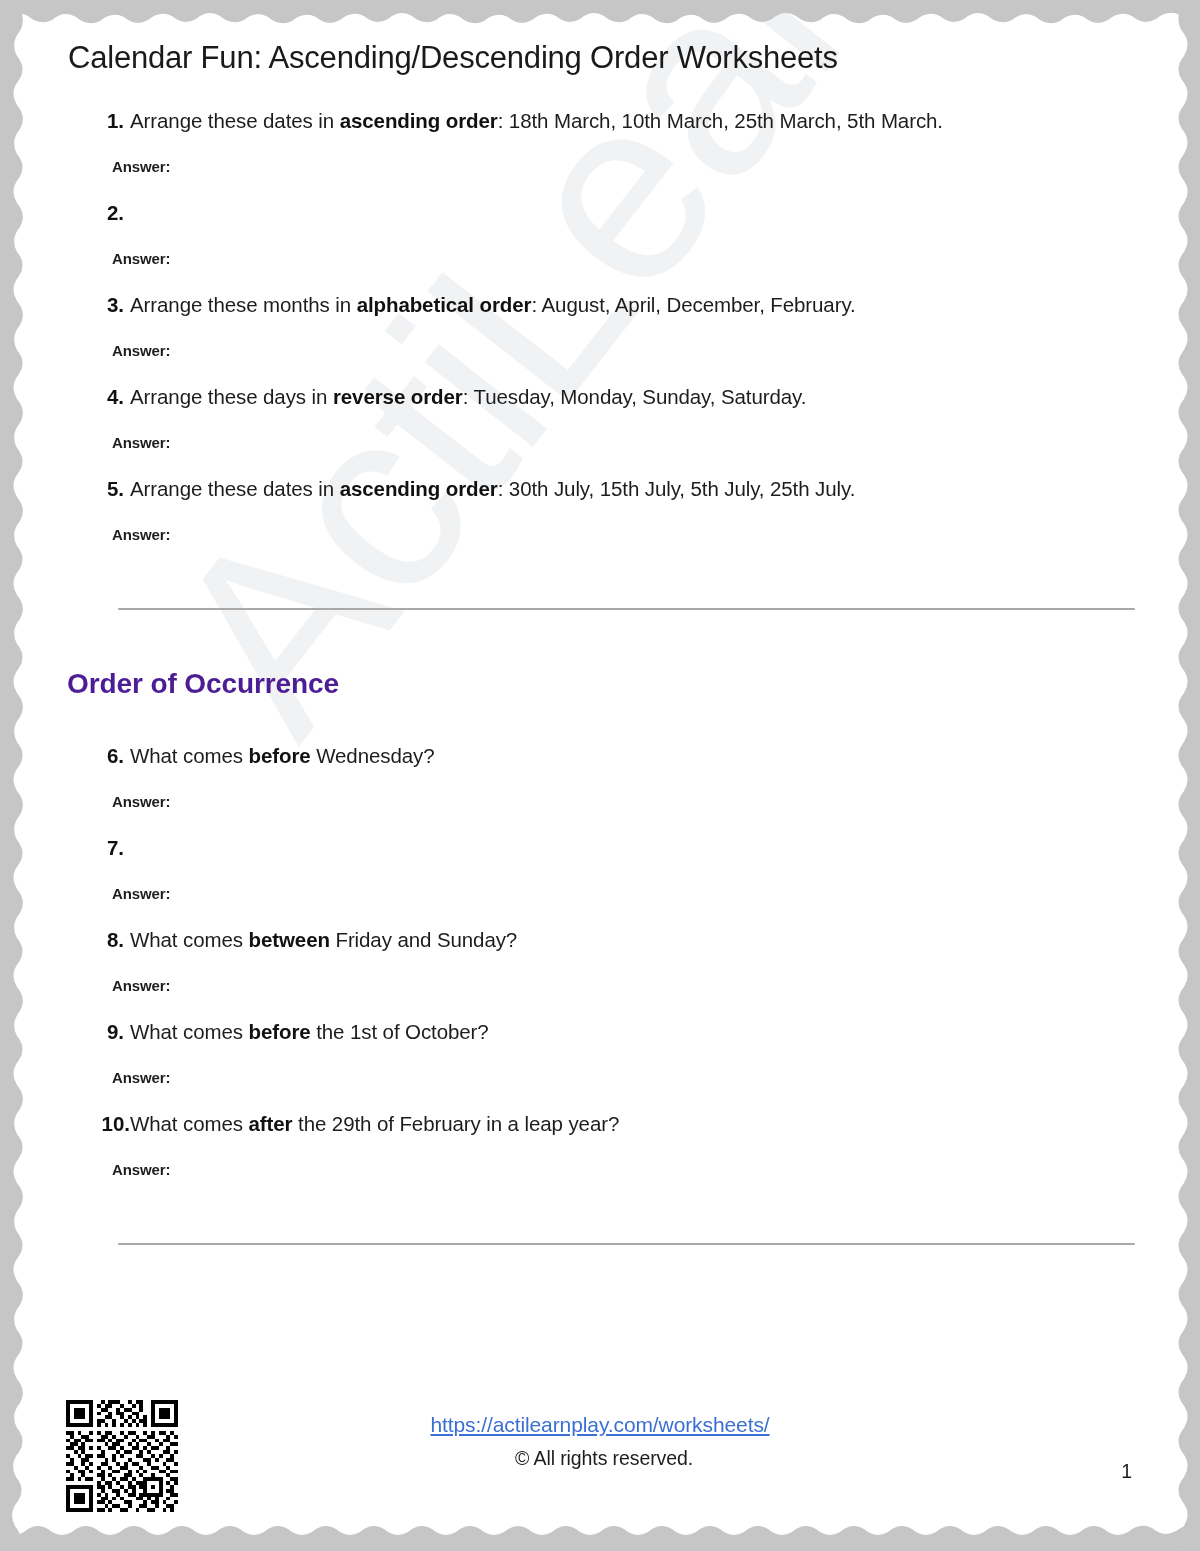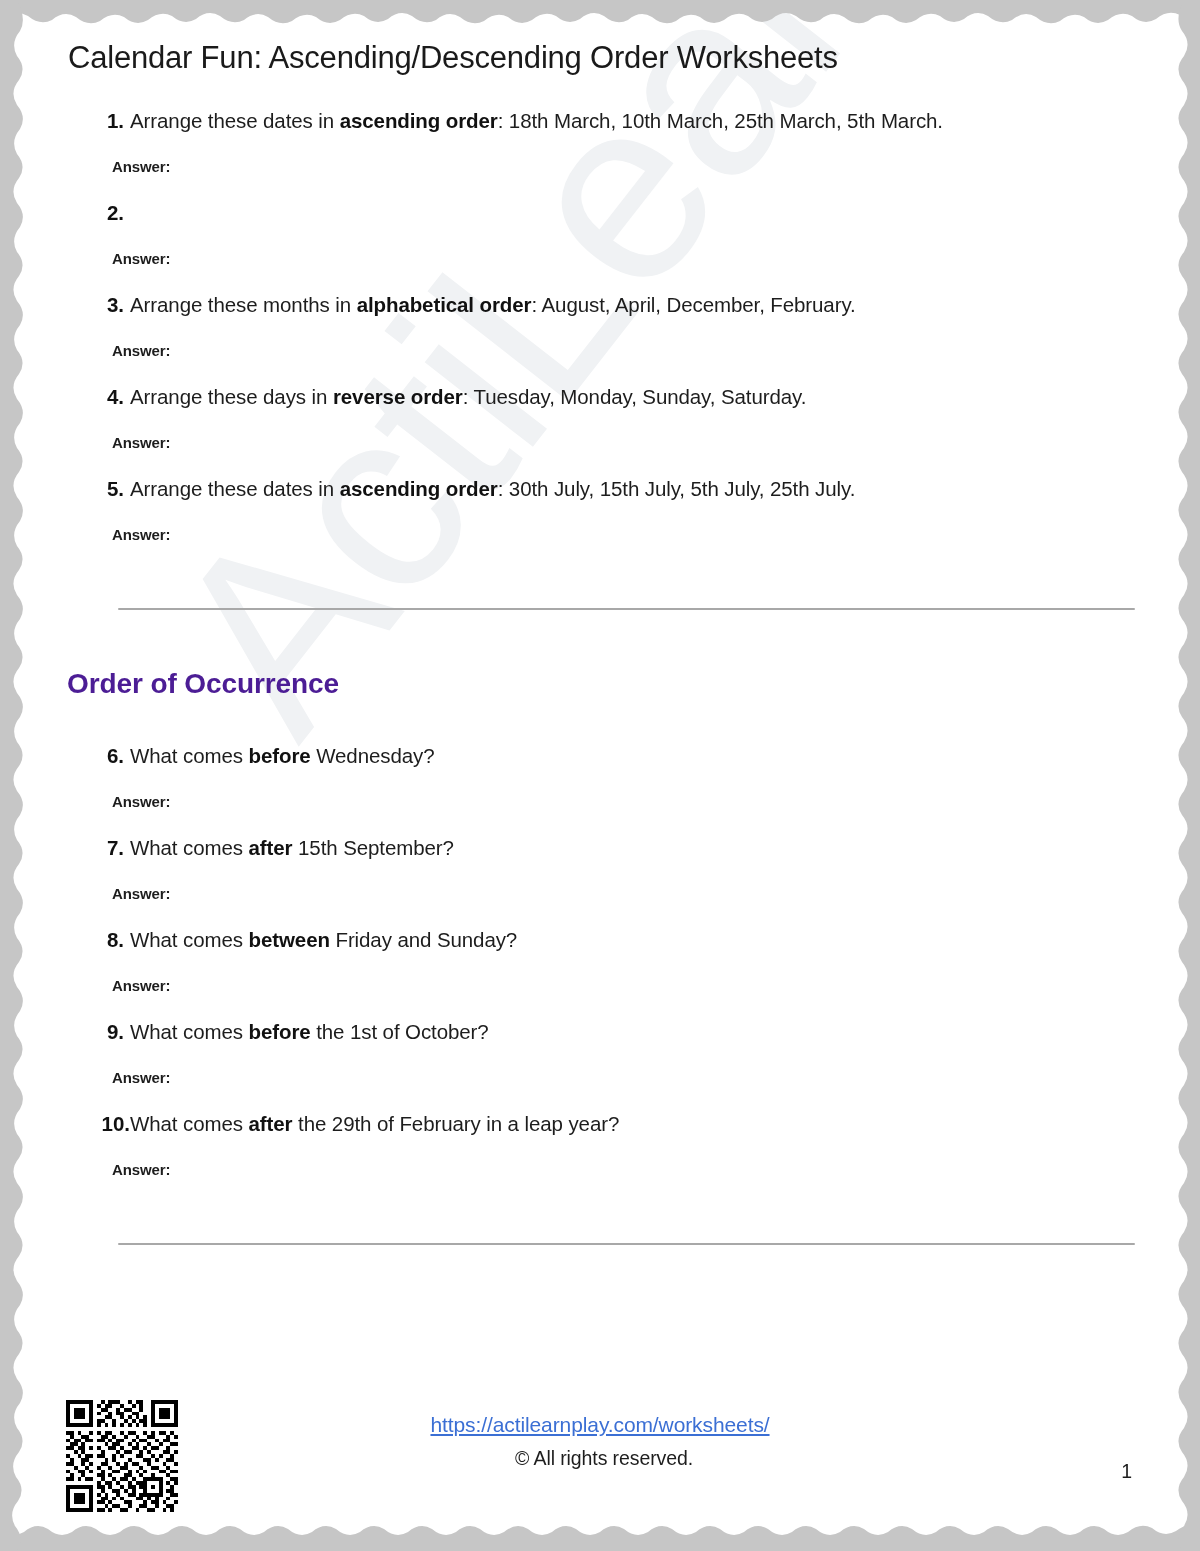--- a/index.html
+++ b/index.html
@@ -264,21 +264,20 @@
         <div class="qrow">
           <div class="qnum">6.</div>
           <div class="qtext"><span>What comes </span><span class="emph">before</span><span> Wednesday?</span></div>
         </div>
         <div class="answer">Answer:</div>
       </div>
 
       <div class="qitem">
         <div class="qrow">
           <div class="qnum">7.</div>
-          <div class="qtext"><span>What comes </span><span class="emph">after</span><span> 15th September?</span></div>
         </div>
         <div class="answer">Answer:</div>
       </div>
 
       <div class="qitem">
         <div class="qrow">
           <div class="qnum">8.</div>
           <div class="qtext"><span>What comes </span><span class="emph">between</span><span> Friday and Sunday?</span></div>
         </div>
         <div class="answer">Answer:</div>

